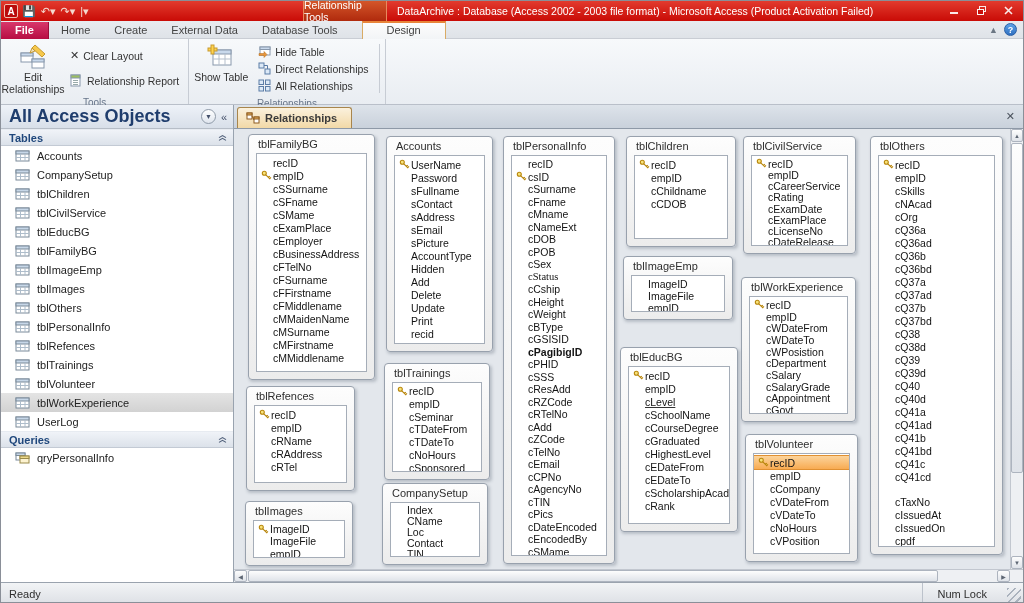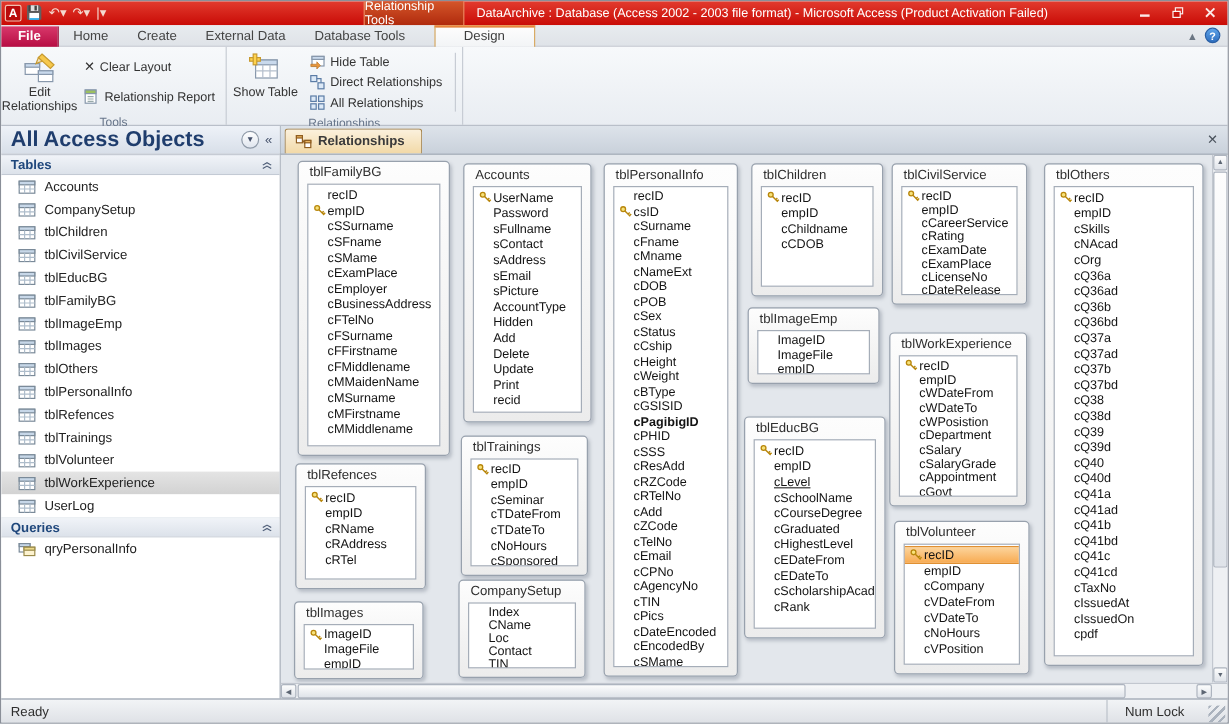--- a/index.html
+++ b/index.html
@@ -787,21 +787,21 @@
                 <span class="fname">cDOB</span>
               </div>
               <div class="trow" style="height: 12.5px;">
                 <span class="keycell"></span>
                 <span class="fname">cPOB</span>
               </div>
               <div class="trow" style="height: 12.5px;">
                 <span class="keycell"></span>
                 <span class="fname">cSex</span>
               </div>
-              <div class="trow" style="height: 12.5px;">
+              <div class="trow" style="height: 12.5px; font-family: Liberation Serif, serif;">
                 <span class="keycell"></span>
                 <span class="fname">cStatus</span>
               </div>
               <div class="trow" style="height: 12.5px;">
                 <span class="keycell"></span>
                 <span class="fname">cCship</span>
               </div>
               <div class="trow" style="height: 12.5px;">
                 <span class="keycell"></span>
                 <span class="fname">cHeight</span>
@@ -1216,21 +1216,21 @@
                 <span class="fname">cQ41bd</span>
               </div>
               <div class="trow" style="height: 13px;">
                 <span class="keycell"></span>
                 <span class="fname">cQ41c</span>
               </div>
               <div class="trow" style="height: 13px;">
                 <span class="keycell"></span>
                 <span class="fname">cQ41cd</span>
               </div>
-              <div class="trow" style="height: 13px;">
+              <div class="trow" style="height: 13px; margin-top: 12px;">
                 <span class="keycell"></span>
                 <span class="fname">cTaxNo</span>
               </div>
               <div class="trow" style="height: 13px;">
                 <span class="keycell"></span>
                 <span class="fname">cIssuedAt</span>
               </div>
               <div class="trow" style="height: 13px;">
                 <span class="keycell"></span>
                 <span class="fname">cIssuedOn</span>

